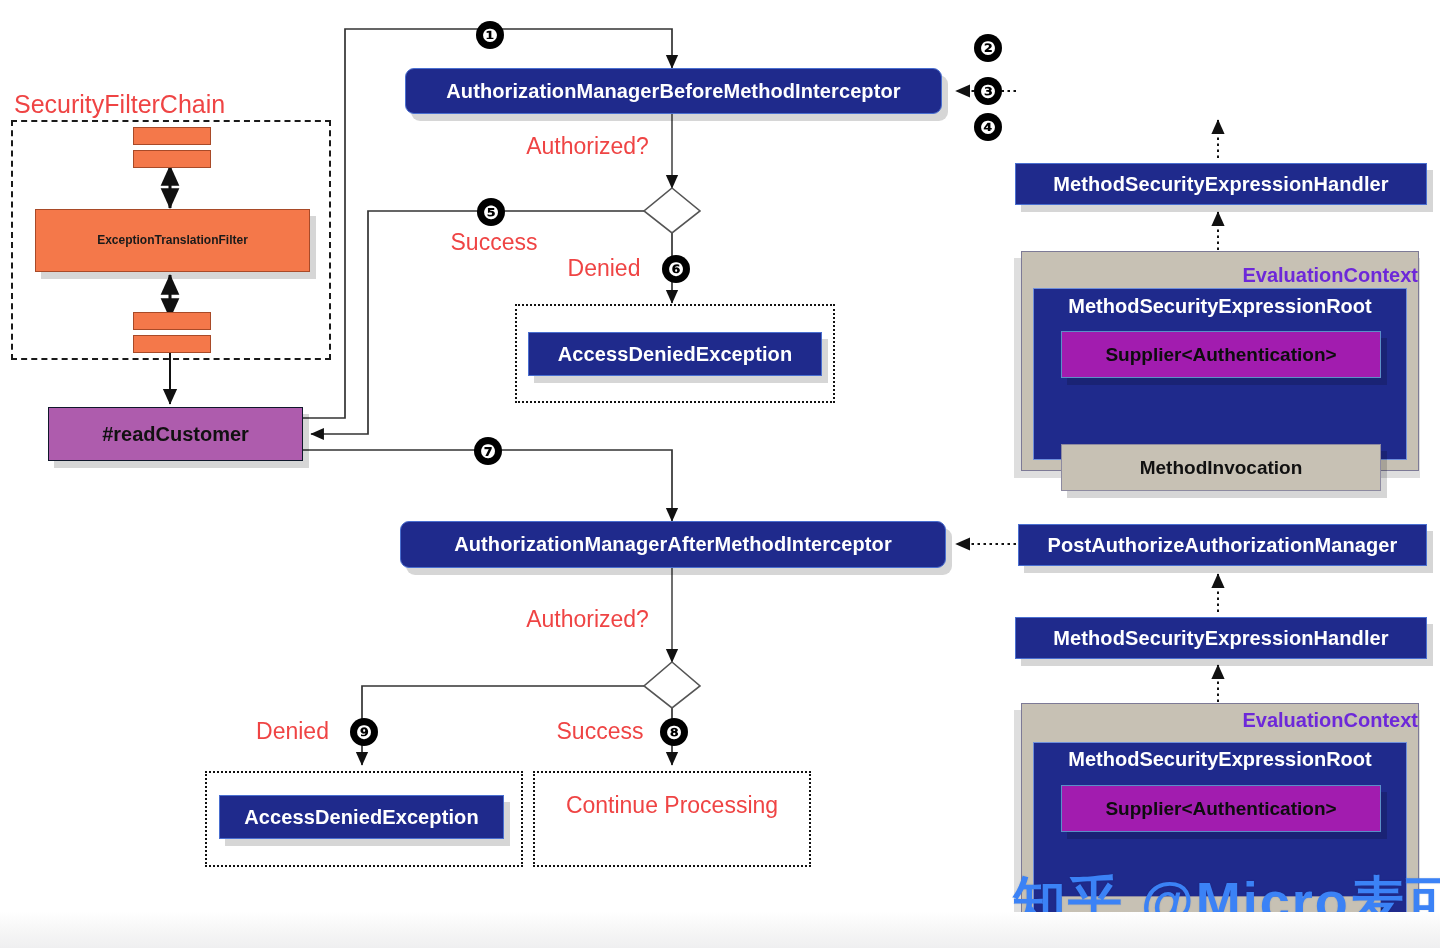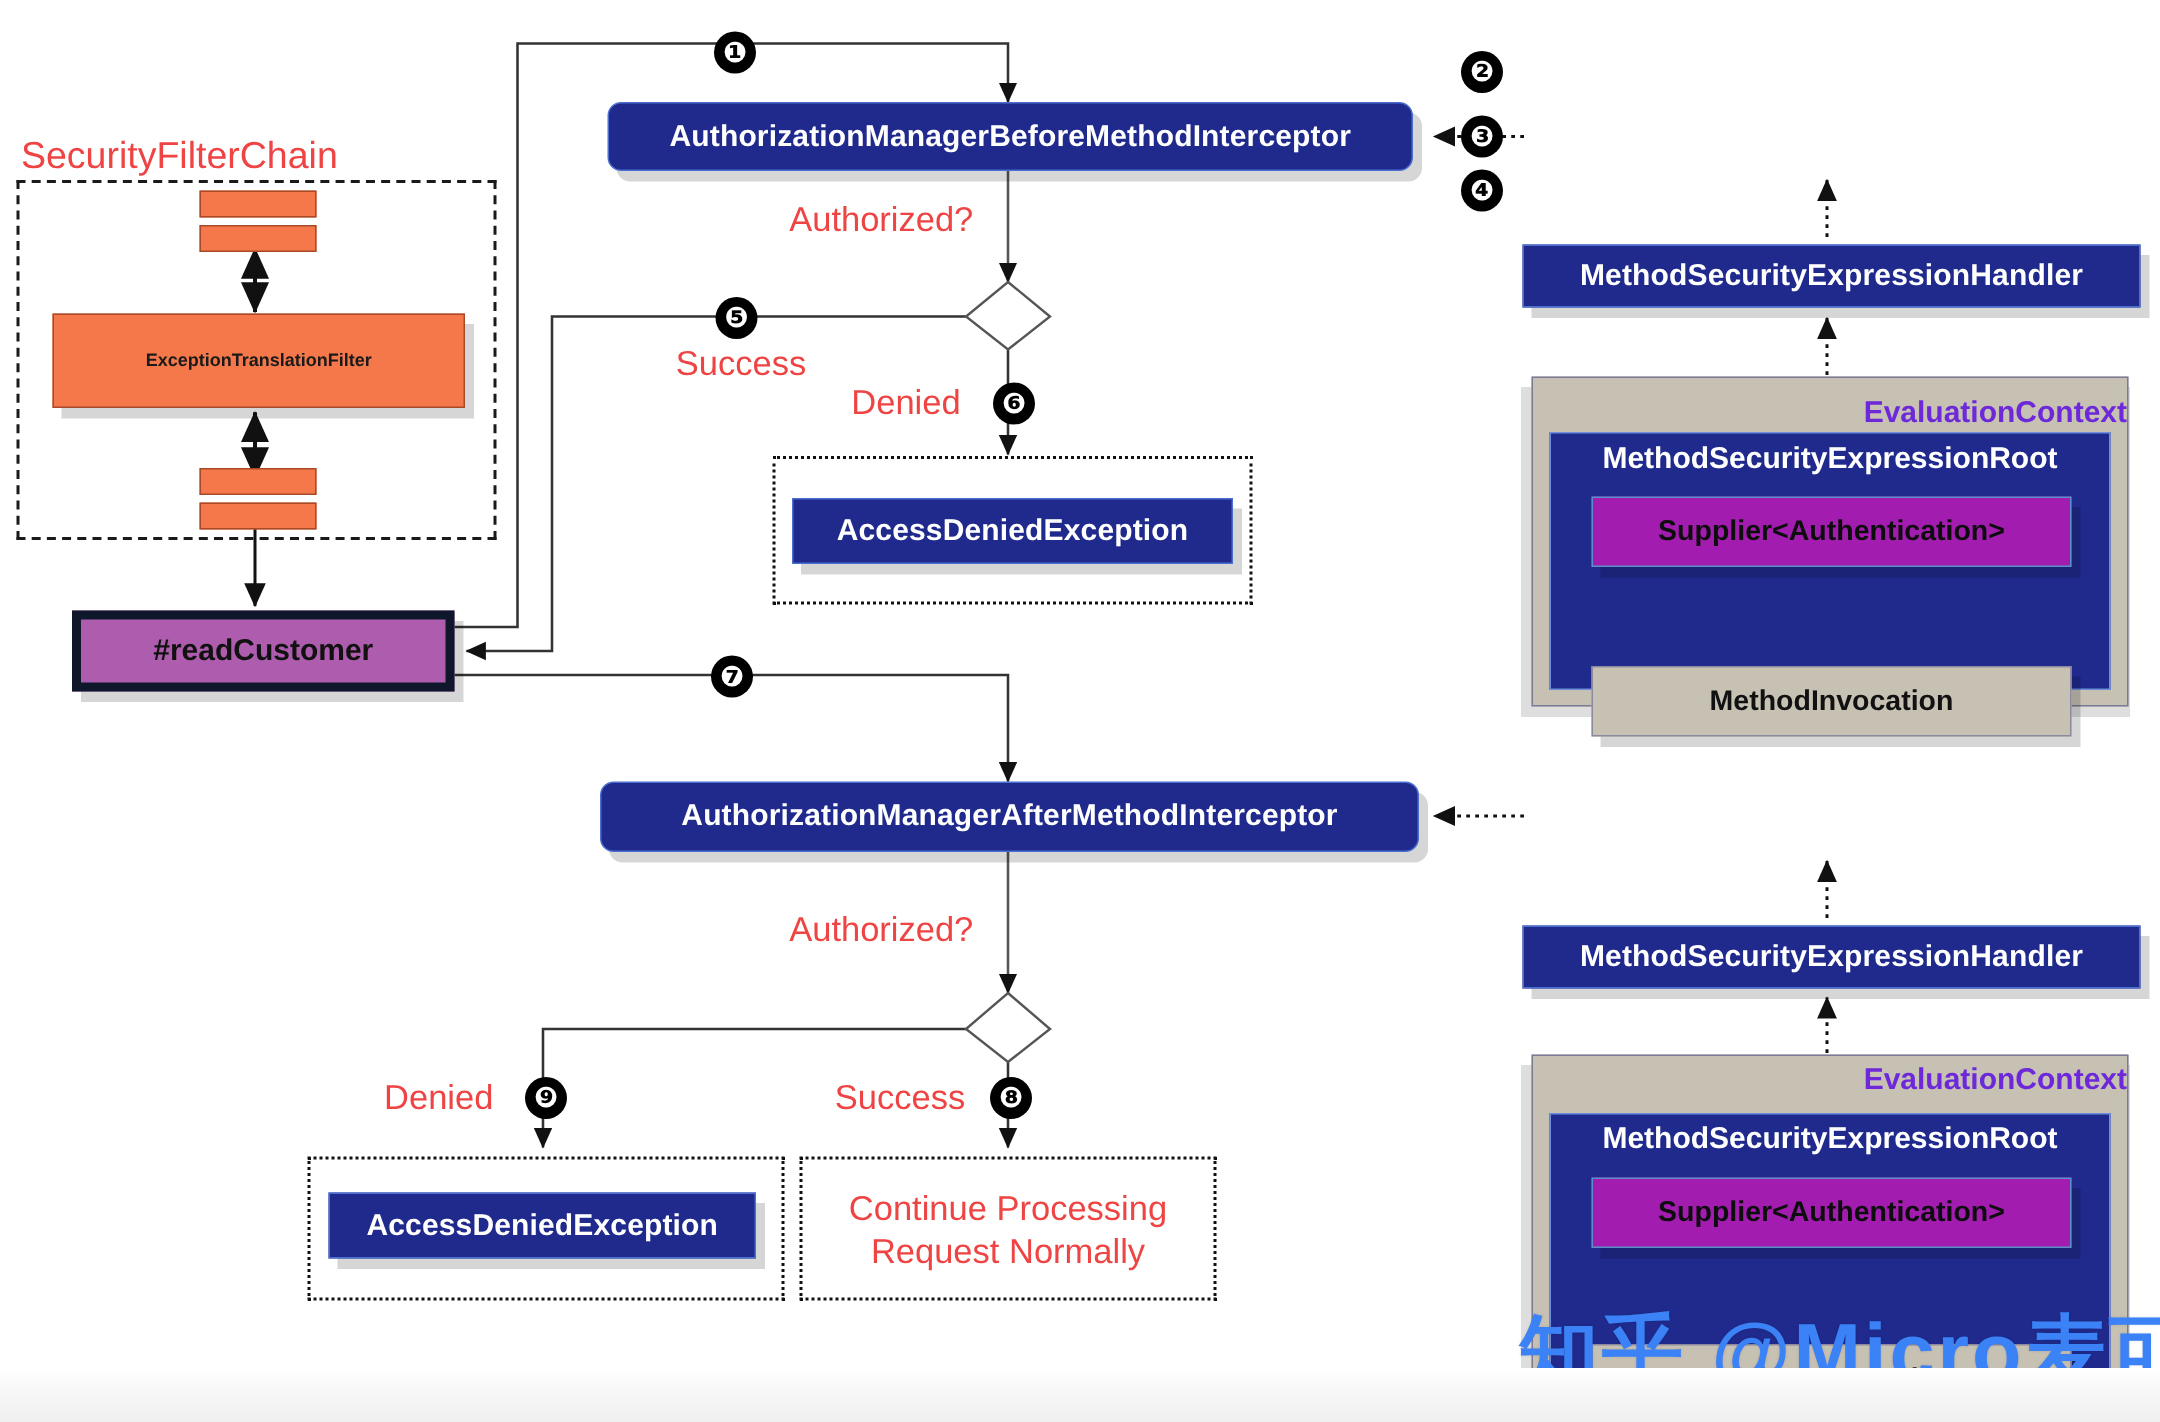--- a/index.html
+++ b/index.html
@@ -18,21 +18,21 @@
     font-weight:bold;line-height:1.12;
   }
   .shadow{box-shadow:6px 7px 0 rgba(0,0,0,0.16);}
 
   .blue{
     background:#1f2a8c;color:#ffffff;border:1px solid #4a6fd0;
     font-size:20px;letter-spacing:.1px;
   }
   .blue.round{border-radius:9px;}
   .orange{background:#f4784a;color:#1a1a1a;border:1px solid #a84a28;font-size:12px;}
-  .purple{background:#ae5cad;color:#111;border:6px solid #0f172a;font-size:20px;}
+  .purple{background:#ae5cad;color:#111;border:1px solid #0f172a;font-size:20px;}
   .gray{background:#c7c1b4;color:#111;border:1px solid #8d8aa0;font-size:19px;margin-top:44px;}
   .lightblue{background:#a21caf;color:#0d0d0d;border:1px solid #5b8fc7;font-size:19px;}
 
   .dashbox{
     position:absolute;box-sizing:border-box;
     border:2px dashed #1a1a1a;background:transparent;
   }
   .dotbox{
     position:absolute;box-sizing:border-box;
     border:2px dotted #111;background:transparent;
@@ -169,35 +169,35 @@
 
   <div class="plain-label edge-label" style="left:215px;top:718px;width:155px;">Denied</div>
 
   <div class="plain-label edge-label" style="left:520px;top:718px;width:160px;">Success</div>
 
   <div class="dotbox" style="left:205px;top:771px;width:318px;height:96px;"></div>
   <div class="box blue shadow" style="left:219px;top:795px;width:285px;height:44px;">AccessDeniedException</div>
 
   <div class="dotbox" style="left:533px;top:771px;width:278px;height:96px;"></div>
   <div class="plain-label" style="left:535px;top:792px;width:274px;font-size:23px;">Continue Processing</div>
-  <div class="plain-label" style="left:535px;top:821px;width:274px;font-size:23px;">Request Normally</div>
 
 
   <div class="box blue shadow" style="left:1015px;top:163px;width:412px;height:42px;">MethodSecurityExpressionHandler</div>
 
   <div class="ec-outer-shadow" style="left:1014px;top:258px;width:406px;height:220px;"></div>
   <div class="ec-outer" style="left:1021px;top:251px;width:398px;height:220px;">
     <div class="ec-title" style="left:0;top:12px;">EvaluationContext</div>
   </div>
   <div class="ec-inner" style="left:1033px;top:288px;width:374px;height:172px;">
     <div class="ec-inner-title" style="left:0;top:6px;">MethodSecurityExpressionRoot</div>
   </div>
   <div class="box lightblue shadow" style="left:1061px;top:331px;width:320px;height:47px;">Supplier&lt;Authentication&gt;</div>
   <div class="box gray shadow" style="left:1061px;top:400px;width:320px;height:47px;">MethodInvocation</div>
 
+  <div class="box blue shadow" style="left:1018px;top:524px;width:409px;height:42px;">PostAuthorizeAuthorizationManager</div>
 
   <div class="box blue shadow" style="left:1015px;top:617px;width:412px;height:42px;">MethodSecurityExpressionHandler</div>
 
   <div class="ec-outer-shadow" style="left:1014px;top:710px;width:406px;height:222px;"></div>
   <div class="ec-outer" style="left:1021px;top:703px;width:398px;height:222px;">
     <div class="ec-title" style="left:0;top:5px;">EvaluationContext</div>
   </div>
   <div class="ec-inner" style="left:1033px;top:742px;width:374px;height:172px;">
     <div class="ec-inner-title" style="left:0;top:5px;">MethodSecurityExpressionRoot</div>
   </div>

